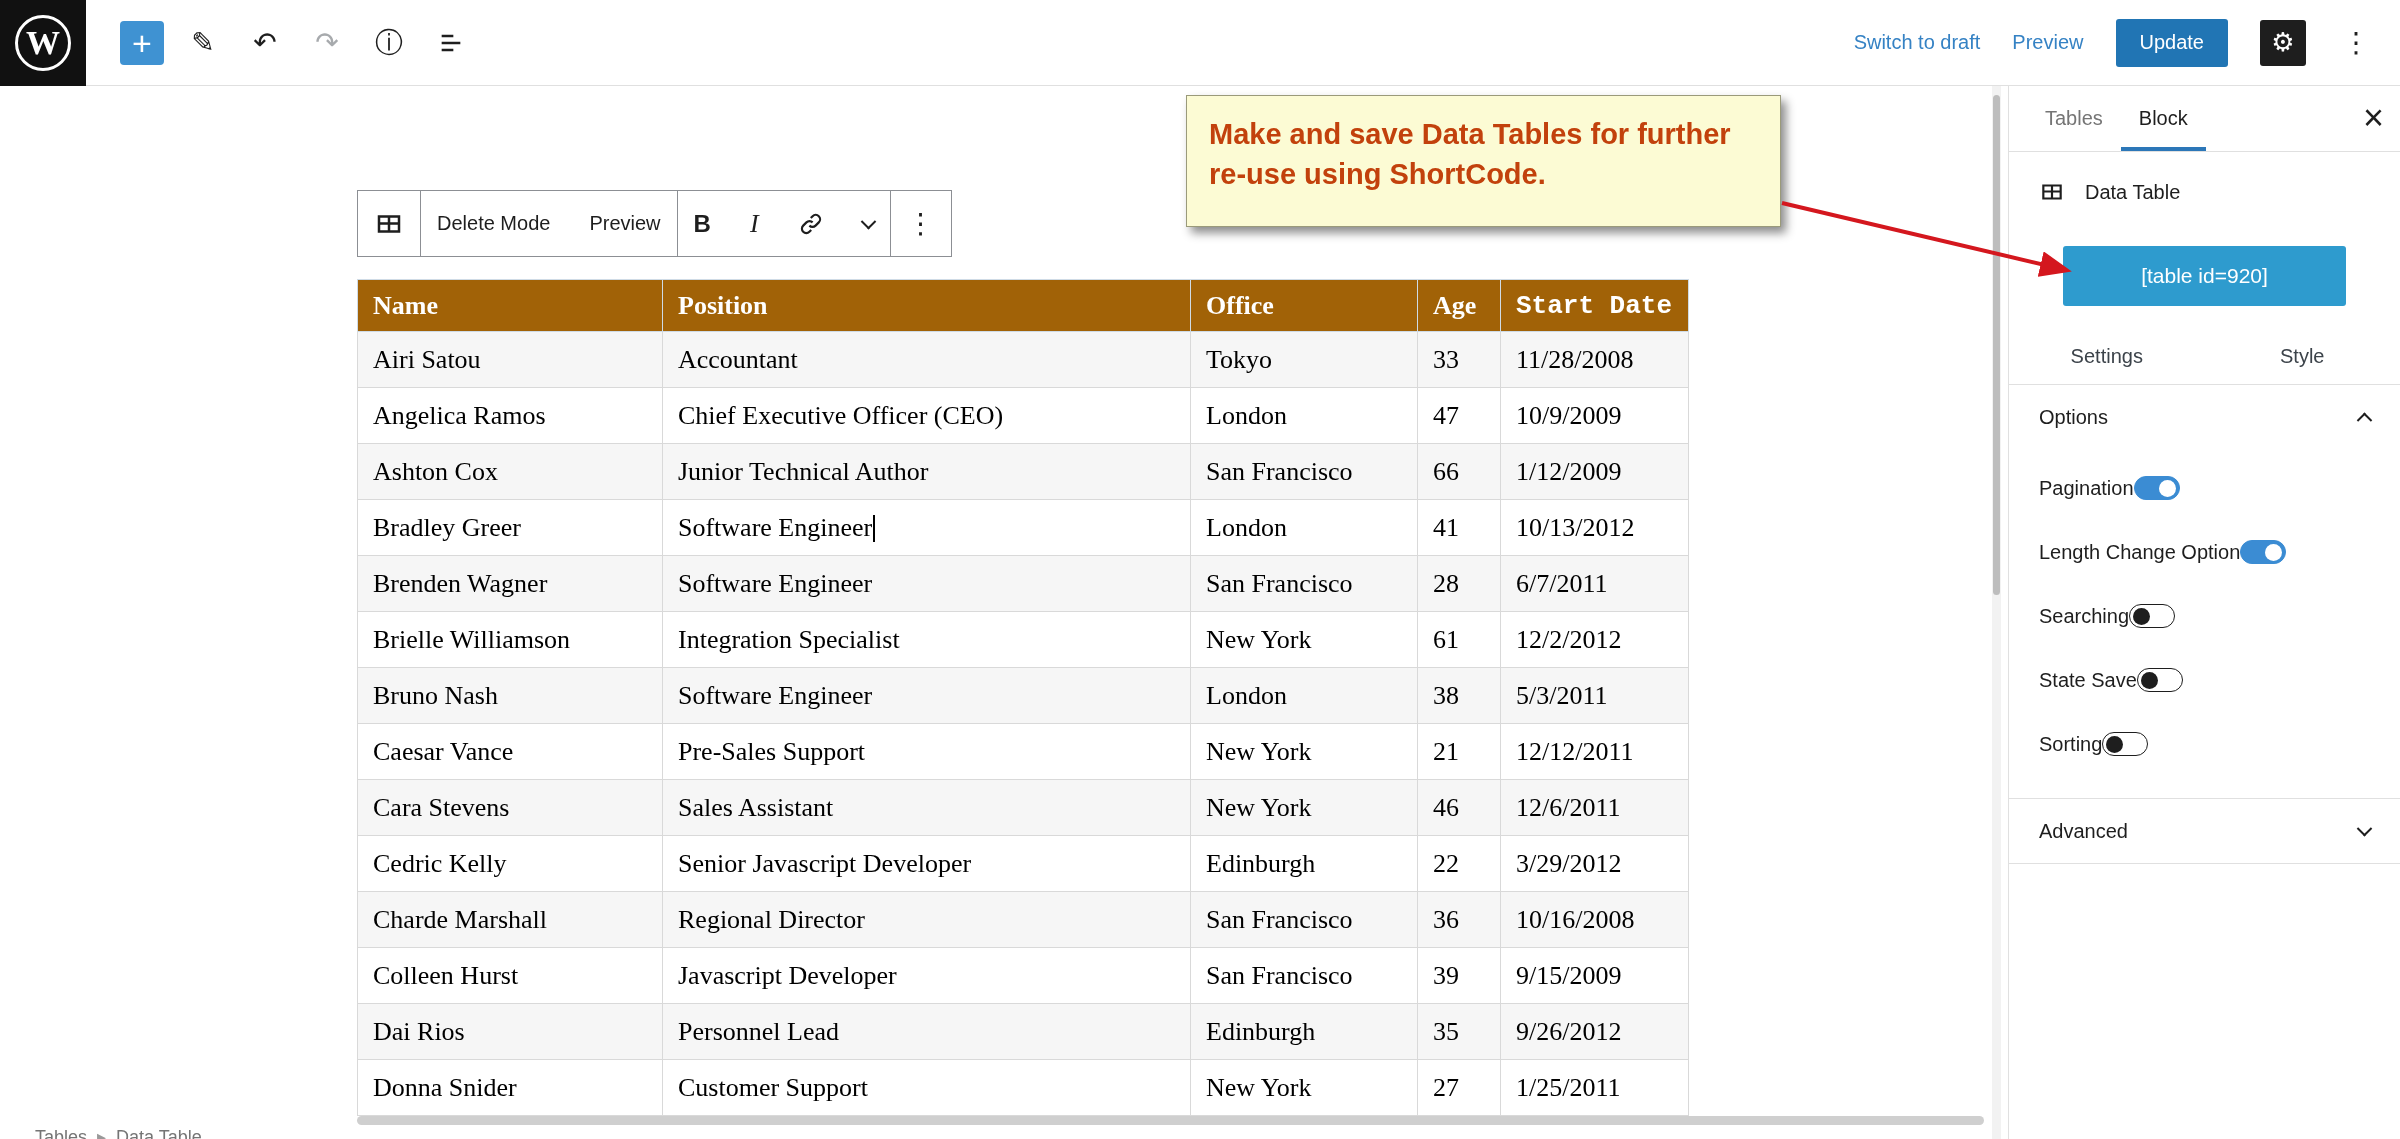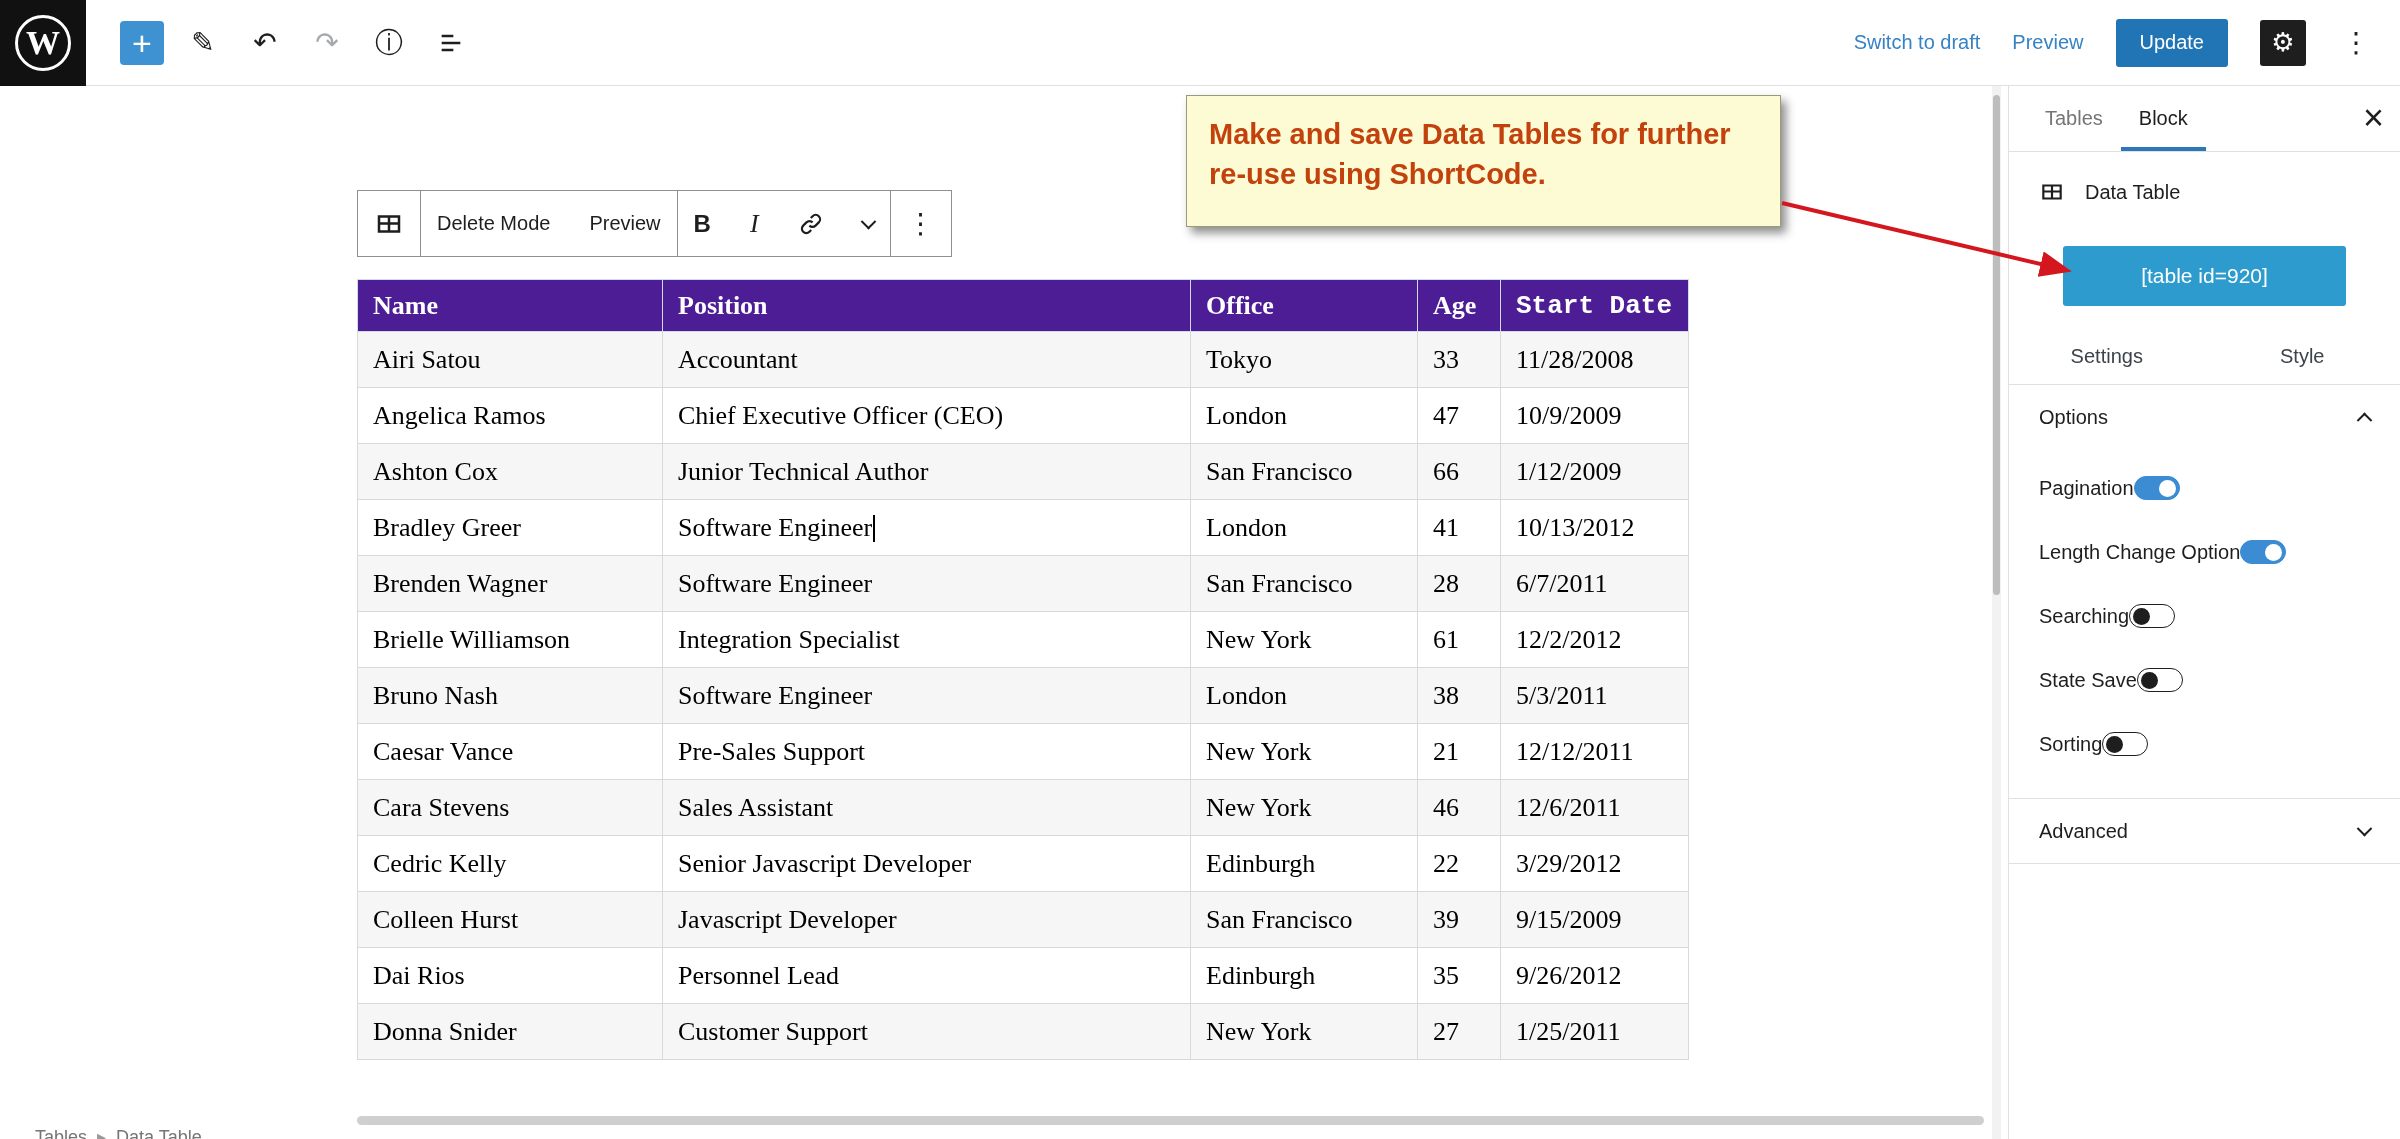--- a/index.html
+++ b/index.html
@@ -40,21 +40,21 @@
   .bt-btn { background:none; border:none; font-size:20px; color:#1e1e1e; cursor:pointer; white-space:nowrap; }
   .bt-bold { font-weight:bold; font-size:24px; }
   .bt-italic { font-style:italic; font-family:"Liberation Serif",serif; font-size:26px; }
   .chev { display:inline-block; width:11px; height:11px; border-right:2.5px solid #1e1e1e; border-bottom:2.5px solid #1e1e1e; }
   .chev.down { transform:rotate(45deg) translate(-2px,-2px); }
   .chev.up { transform:rotate(-135deg) translate(-2px,-2px); }
 
   
   .data-table { position:absolute; left:357px; top:279px; border-collapse:collapse; table-layout:fixed; width:1268px;
                 font-family:"Liberation Serif",serif; color:#000; z-index:10; }
-  .data-table th { background:#4c1d95; color:#fff; font-weight:bold; font-size:26px; text-align:left;
+  .data-table th { background:#a16207; color:#fff; font-weight:bold; font-size:26px; text-align:left;
                    height:52px; padding:0 15px; border:1px solid #cfdbe6; overflow:hidden; white-space:nowrap; }
   .data-table td { font-size:26px; height:56px; padding:0 15px; border:1px solid #d9d9d9; overflow:hidden; white-space:nowrap; }
   .data-table th:nth-child(1){ width:305px; } .data-table th:nth-child(2){ width:528px; }
   .data-table th:nth-child(3){ width:227px; } .data-table th:nth-child(4){ width:83px; }
   .data-table th:nth-child(5){ width:188px;font-family:Liberation Mono, monospace; }
   .data-table tbody tr:nth-child(odd) td { background:#f6f6f6; }
   .data-table tbody tr:nth-child(even) td { background:#fff; }
   .caret { display:inline-block; width:2px; height:27px; background:#000; vertical-align:text-bottom; margin-left:1px; }
 
   
@@ -255,20 +255,27 @@
           <td>12/6/2011</td>
         </tr>
         <tr>
           <td>Cedric Kelly</td>
           <td>Senior Javascript Developer</td>
           <td>Edinburgh</td>
           <td>22</td>
           <td>3/29/2012</td>
         </tr>
         <tr>
+          <td>Charde Marshall</td>
+          <td>Regional Director</td>
+          <td>San Francisco</td>
+          <td>36</td>
+          <td>10/16/2008</td>
+        </tr>
+        <tr>
           <td>Colleen Hurst</td>
           <td>Javascript Developer</td>
           <td>San Francisco</td>
           <td>39</td>
           <td>9/15/2009</td>
         </tr>
         <tr>
           <td>Dai Rios</td>
           <td>Personnel Lead</td>
           <td>Edinburgh</td>

